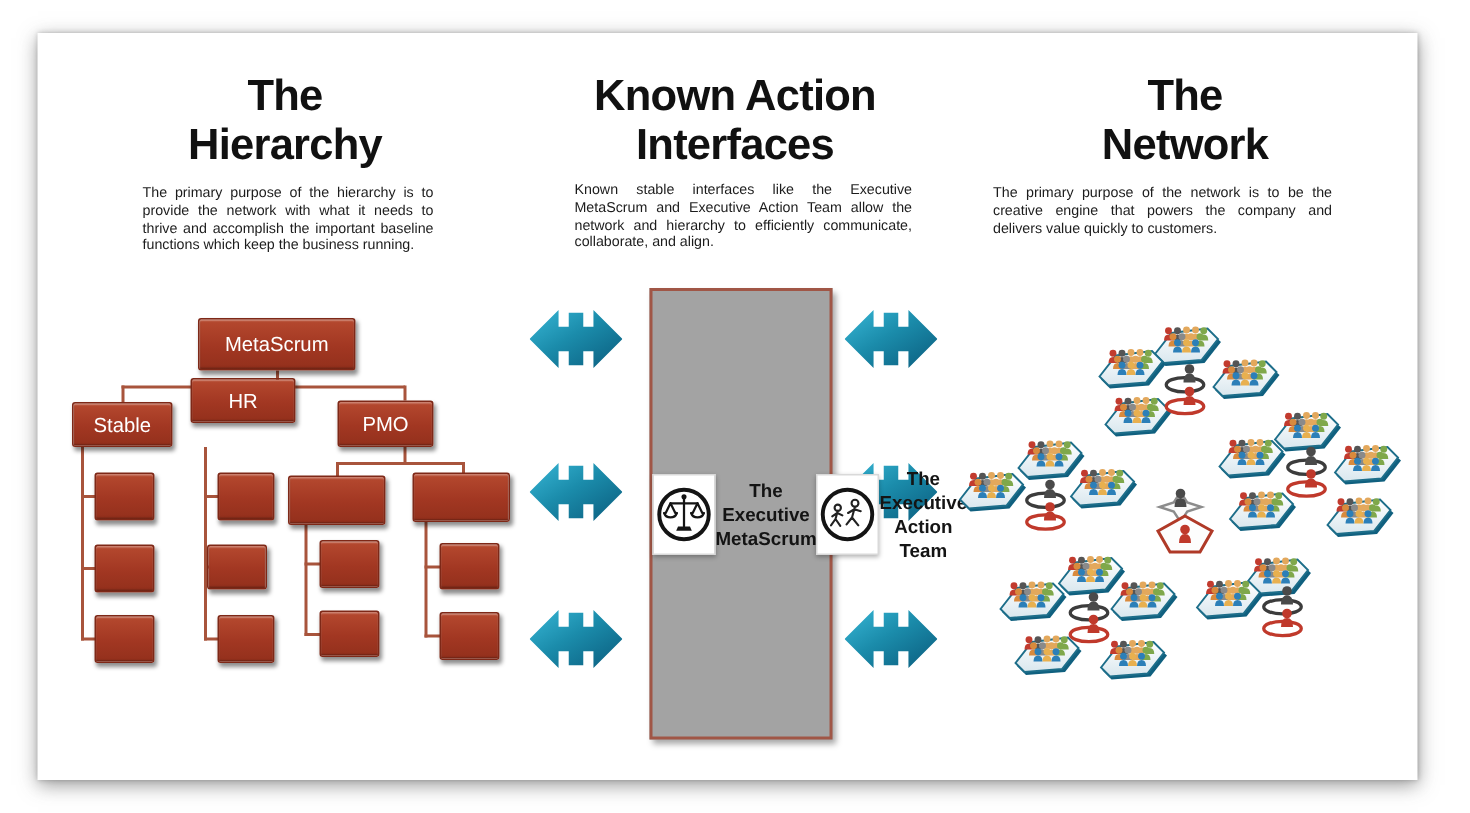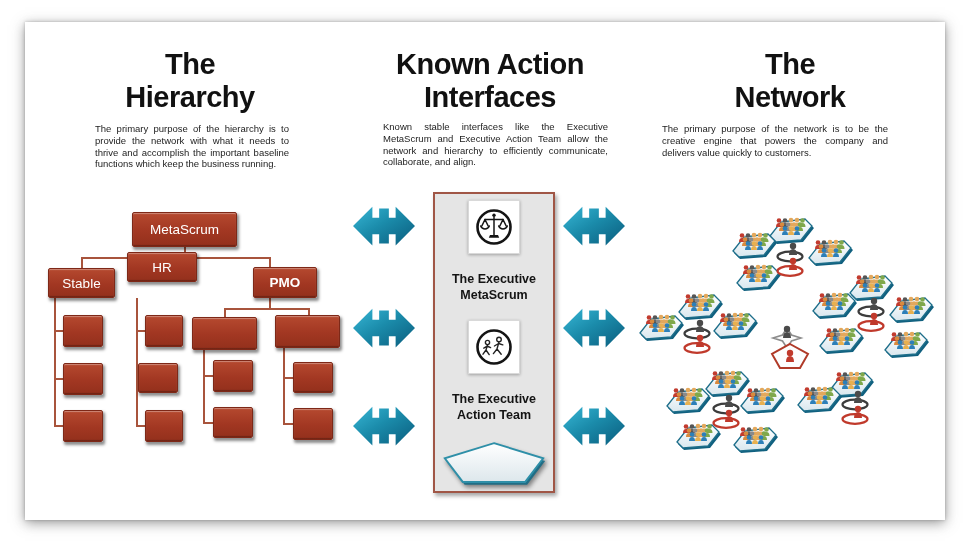--- a/index.html
+++ b/index.html
@@ -15,23 +15,23 @@
   
   .obox{position:absolute;box-sizing:border-box;
         background:linear-gradient(180deg,#b5492f 0%,#a23722 55%,#93301c 100%);
         border:1.5px solid #7e2817;border-radius:2px;
         box-shadow:1.5px 2.5px 3px rgba(0,0,0,.45), inset 0 1px 1px rgba(255,255,255,.35), inset 0 -1px 1px rgba(0,0,0,.25);
         color:#fff;display:flex;align-items:center;justify-content:center;
         font-size:13.5px;}
   .cl{position:absolute;background:#a8543c;}
   
   .panel{position:absolute;left:408px;top:170px;width:122px;height:301px;box-sizing:border-box;
-         background:#e5e5e5;border:2px solid #a05646;
+         background:#a3a3a3;border:2px solid #a05646;
          box-shadow:2px 3px 4px rgba(0,0,0,.35);
-         display:flex;flex-direction:column;align-items:center;justify-content:space-between;
+         display:flex;flex-direction:row;align-items:center;justify-content:flex-start;
          padding:6px 0 5px;}
   .icon-sq{width:50px;height:52px;background:#fff;border:1px solid #d9d9d9;
            box-shadow:0 1px 3px rgba(0,0,0,.3);
            display:flex;align-items:center;justify-content:center;}
   .panel-label{font-weight:700;font-size:12.5px;line-height:1.3;text-align:center;
                color:#141414;white-space:pre-line;}
   .agile-pent{filter:drop-shadow(2px 3px 2px rgba(0,0,0,.45));}
   
   .arrow{position:absolute;width:62px;height:46px;}
   
@@ -171,21 +171,21 @@
       <div class="cl" style="left:178px;top:353px;width:11px;height:1.5px;"></div>
       <div class="cl" style="left:178px;top:400px;width:11px;height:1.5px;"></div>
       <div class="cl" style="left:258px;top:326px;width:1.5px;height:77px;"></div>
       <div class="cl" style="left:258px;top:355px;width:11px;height:1.5px;"></div>
       <div class="cl" style="left:258px;top:401px;width:11px;height:1.5px;"></div>
     </div>
 
     <div class="obox" style="left:107px;top:190px;width:105px;height:35px;">MetaScrum</div>
     <div class="obox" style="left:23px;top:246px;width:67px;height:30px;">Stable</div>
     <div class="obox" style="left:102px;top:230px;width:70px;height:30px;">HR</div>
-    <div class="obox" style="left:228px;top:245px;width:64px;height:31px;font-weight:bold;">PMO</div>
+    <div class="obox" style="left:200px;top:245px;width:64px;height:31px;">PMO</div>
     <div class="obox" style="left:38px;top:293px;width:40px;height:32px;"></div>
     <div class="obox" style="left:38px;top:341px;width:40px;height:32px;"></div>
     <div class="obox" style="left:38px;top:388px;width:40px;height:32px;"></div>
     <div class="obox" style="left:120px;top:293px;width:38px;height:32px;"></div>
     <div class="obox" style="left:113px;top:341px;width:40px;height:30px;"></div>
     <div class="obox" style="left:120px;top:388px;width:38px;height:32px;"></div>
     <div class="obox" style="left:167px;top:295px;width:65px;height:33px;"></div>
     <div class="obox" style="left:250px;top:293px;width:65px;height:33px;"></div>
     <div class="obox" style="left:188px;top:338px;width:40px;height:32px;"></div>
     <div class="obox" style="left:188px;top:385px;width:40px;height:31px;"></div>

